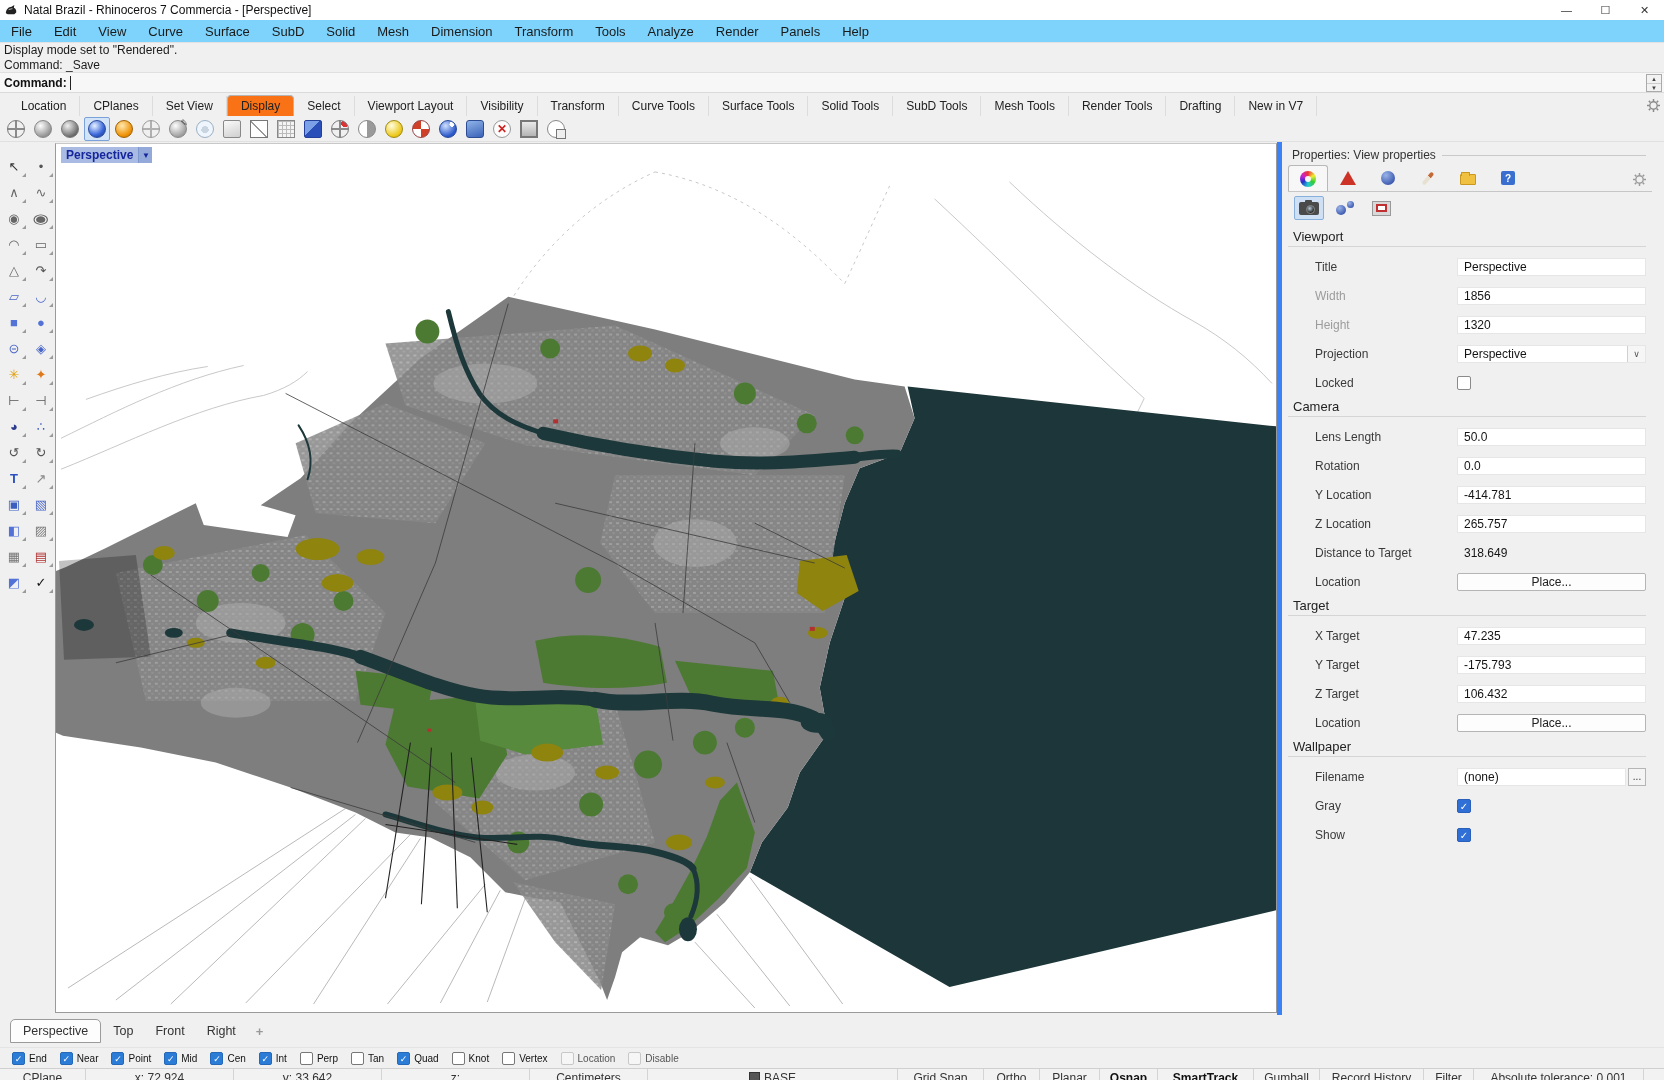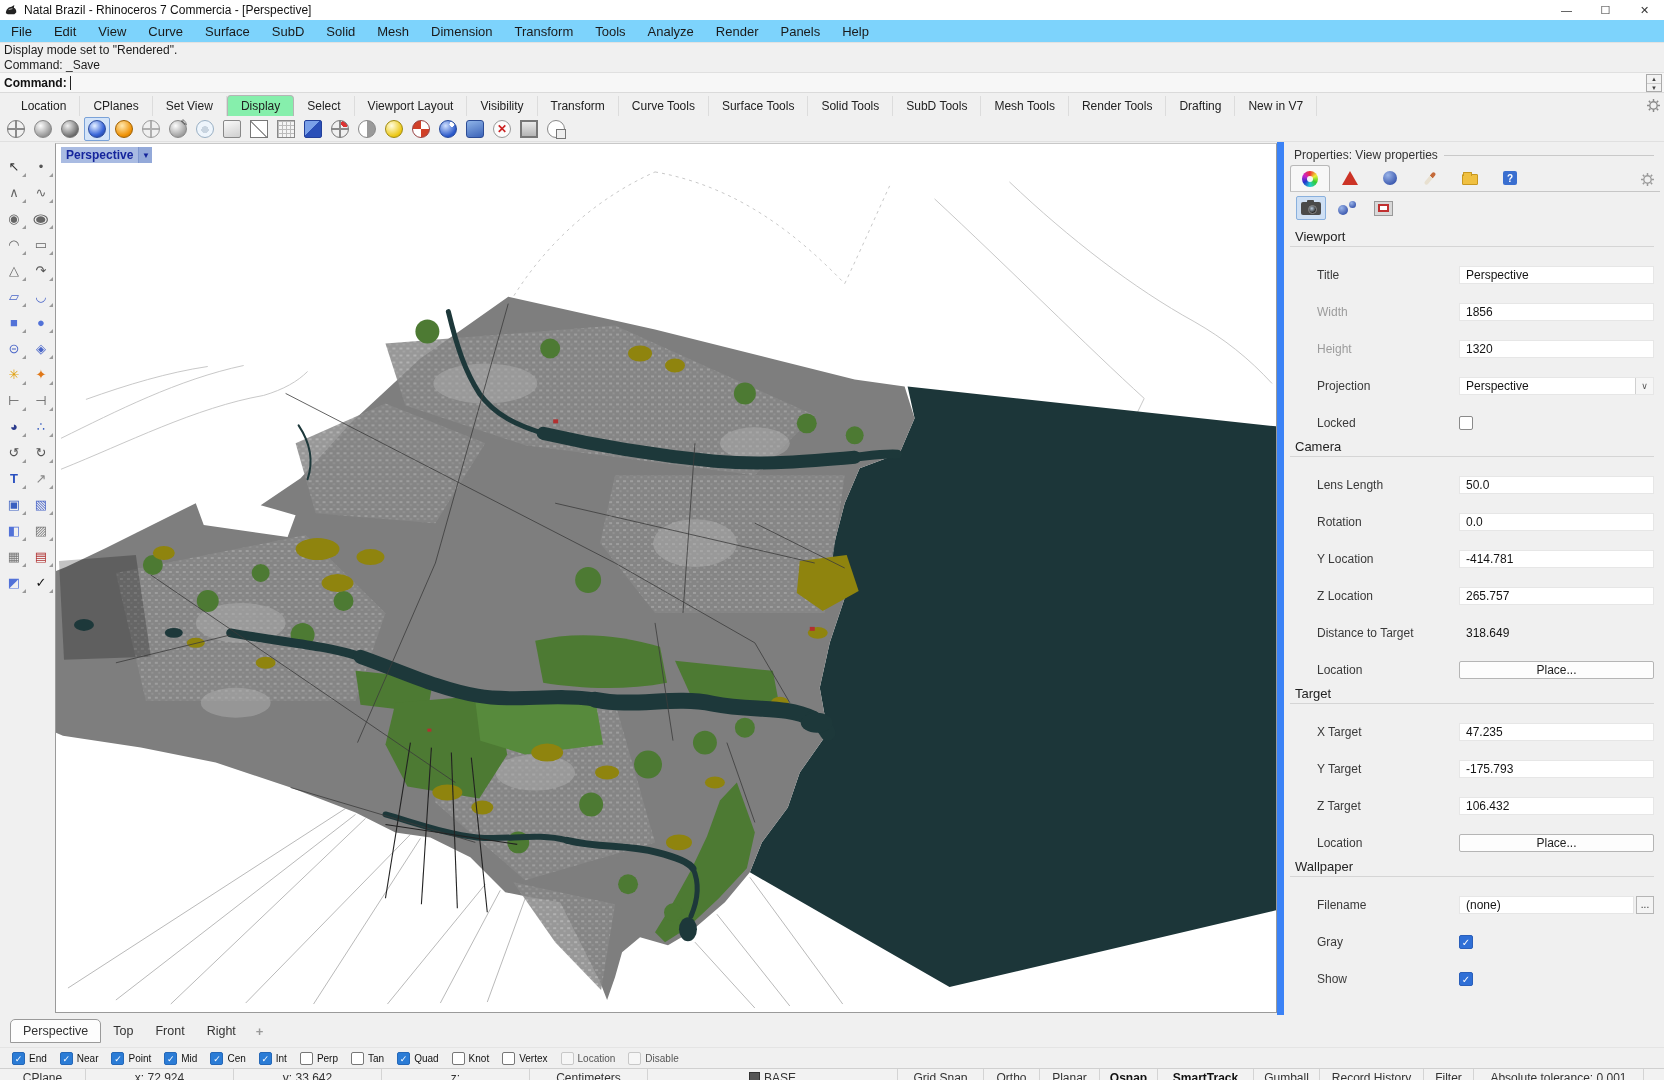--- a/index.html
+++ b/index.html
@@ -18,21 +18,21 @@
   .cmdhist div{height:15px;line-height:15px;}
   .cmdline{height:21px;background:#f7f7f7;border-top:1px solid #e0e0e0;border-bottom:1px solid #dadada;display:flex;align-items:center;padding-left:4px;position:relative;}
   .cmdlabel{font-size:12px;font-weight:bold;color:#111;}
   .caret{width:1px;height:14px;background:#222;margin-left:3px;}
   .spinner{position:absolute;right:2px;top:1px;width:16px;height:18px;border:1px solid #aaa;background:#f2f2f2;display:flex;flex-direction:column;}
   .spinner span{flex:1;font-size:6px;line-height:8px;text-align:center;color:#444;border-bottom:1px solid #ccc;}
   .spinner span:last-child{border-bottom:none;}
   
   .tabsrow{height:23px;background:#f0f0f0;display:flex;align-items:flex-end;position:relative;padding-left:8px;}
   .ttab{font-size:12px;color:#222;padding:3px 13px;border-right:1px solid #dcdcdc;}
-  .ttab.active{background:#86efac;border:1px solid #b5b5b5;border-bottom:none;border-radius:4px 4px 0 0;}
+  .ttab.active{background:#f97316;border:1px solid #b5b5b5;border-bottom:none;border-radius:4px 4px 0 0;}
   .gear{position:absolute;right:4px;bottom:4px;}
   
   .dmrow{height:26px;background:#f0f0f0;display:flex;align-items:center;padding-left:3px;border-bottom:1px solid #e0e0e0;}
   .dm-cell{width:26px;height:24px;margin-right:1px;display:flex;align-items:center;justify-content:center;border:1px solid transparent;}
   .dm-cell.pressed{background:#d4e4f8;border:1px solid #7aa2d8;border-radius:2px;}
   .dm-ic{width:18px;height:18px;border-radius:50%;display:block;position:relative;}
   .i-wire{border:1px solid #7a7a7a;background:linear-gradient(#0000 46%,#8a8a8a 46% 54%,#0000 54%),linear-gradient(90deg,#0000 46%,#8a8a8a 46% 54%,#0000 54%);}
   .i-wire2{border:1px solid #9a9a9a;background:linear-gradient(#0000 46%,#b0b0b0 46% 54%,#0000 54%),linear-gradient(90deg,#0000 46%,#b0b0b0 46% 54%,#0000 54%);}
   .i-gray{background:radial-gradient(circle at 35% 30%,#fdfdfd,#8f8f8f 75%);border:1px solid #888;}
   .i-dark{background:radial-gradient(circle at 35% 30%,#f0f0f0,#606060 78%);border:1px solid #777;}
@@ -62,21 +62,21 @@
   .ltgrid{display:grid;grid-template-columns:25px 25px;justify-content:center;row-gap:2px;column-gap:2px;}
   .ltcell{width:25px;height:24px;position:relative;display:flex;align-items:center;justify-content:center;font-size:13px;}
   .ltcell::after{content:"";position:absolute;right:1px;bottom:1px;border-left:4px solid transparent;border-bottom:4px solid #9a9a9a;}
   .ltcell .wide{display:inline-block;transform:scaleX(1.45);}
   .ltcell .bold{font-weight:bold;}
   .viewport{position:absolute;left:55px;top:1px;width:1222px;height:870px;background:#fff;border:1px solid #9a9a9a;border-top-color:#c8c8c8;}
   .vplabel{position:absolute;left:5px;top:3px;z-index:5;display:flex;align-items:stretch;cursor:default;}
   .vplabel .txt{background:#a9bbe2;color:#15259c;font-weight:bold;font-size:12px;padding:1px 5px;}
   .vplabel .dd{background:#93a9d9;color:#15259c;font-size:8px;width:14px;display:flex;align-items:center;justify-content:center;border-left:1px solid #7f97cf;}
   
-  .rpanel{position:absolute;left:1277px;top:0;right:4px;height:100%;background:#f0f0f0;border-left:7px solid #3b82f6;padding:6px 0 0 6px;font-size:12px;}
+  .rpanel{position:absolute;left:1277px;top:0;right:12px;height:100%;background:#f0f0f0;border-left:5px solid #3b82f6;padding:6px 0 0 6px;font-size:12px;}
   .phead{display:flex;align-items:center;gap:6px;color:#333;padding-left:4px;}
   .phead .line{flex:1;height:1px;background:#c9c9c9;margin-right:6px;}
   .ptabs{display:flex;align-items:flex-end;height:27px;margin-top:3px;position:relative;border-bottom:1px solid #c6c6c6;}
   .ptab{width:40px;height:26px;display:flex;align-items:center;justify-content:center;}
   .ptab.active{background:#f7f7f7;border:1px solid #b8b8b8;border-bottom:none;border-radius:3px 3px 0 0;}
   .wheel{width:16px;height:16px;border-radius:50%;background:conic-gradient(#e33,#ee3,#3c3,#2cc,#23c,#c2c,#e33);position:relative;}
   .wheel span{position:absolute;left:5px;top:5px;width:6px;height:6px;border-radius:50%;background:#f7f7f7;}
   .cone{width:0;height:0;border-left:8px solid transparent;border-right:8px solid transparent;border-bottom:14px solid #cc3326;}
   .bsphere{width:14px;height:14px;border-radius:50%;background:radial-gradient(circle at 35% 30%,#9ab4e8,#1c3a9c);}
   .brush{width:4px;height:15px;background:linear-gradient(#c46a3a 0 35%,#e8e0d0 35%);transform:rotate(40deg);border-radius:2px;}
@@ -89,21 +89,21 @@
   .psubbtn.active{background:#cfe0f4;border:1px solid #89b0dd;border-radius:2px;}
   .cam{width:20px;height:13px;background:#4a4a4a;border-radius:2px;position:relative;}
   .cam::before{content:"";position:absolute;left:6px;top:-2px;width:7px;height:3px;background:#4a4a4a;border-radius:1px;}
   .cam::after{content:"";position:absolute;left:7px;top:3px;width:7px;height:7px;border-radius:50%;background:radial-gradient(circle at 40% 35%,#bcd,#222 70%);border:1px solid #888;}
   .dolly{width:20px;height:16px;position:relative;}
   .dolly::before{content:"";position:absolute;left:1px;bottom:1px;width:10px;height:10px;border-radius:50%;background:radial-gradient(circle at 35% 30%,#9ab4e8,#1c3a9c);}
   .dolly::after{content:"";position:absolute;right:1px;top:1px;width:7px;height:7px;border-radius:50%;background:radial-gradient(circle at 35% 30%,#9ab4e8,#1c3a9c);}
   .framei{width:19px;height:15px;background:#d8d8d8;border:1px solid #999;display:flex;align-items:center;justify-content:center;}
   .framei span{width:11px;height:8px;background:#fff;border:2px solid #c03030;}
   .psec{font-size:13px;color:#222;padding:5px 0 2px 5px;border-bottom:1px solid #d5d5d5;margin-right:6px;margin-top:2px;}
-  .prow{display:flex;height:19px;align-items:center;margin-top:18px;}
+  .prow{display:flex;height:19px;align-items:center;margin-top:10px;}
   .plabel{width:169px;padding-left:27px;color:#3a3a3a;white-space:nowrap;overflow:hidden;}
   .ro .plabel{color:#9c9c9c;}
   .pval{flex:1;margin-right:6px;background:#fff;border:1px solid #e6e6e6;height:18px;padding-left:6px;color:#141414;display:flex;align-items:center;position:relative;}
   .novalue .pval{background:transparent;border-color:transparent;}
   .ddbtn{position:absolute;right:0;top:0;width:18px;height:16px;border-left:1px solid #d0d0d0;background:#f6f6f6;color:#555;font-size:9px;display:flex;align-items:center;justify-content:center;}
   .pbtn{flex:1;margin-right:6px;height:18px;background:#fdfdfd;border:1px solid #b5b5b5;border-radius:2px;text-align:center;font-size:12px;line-height:16px;color:#222;}
   .pcb{width:14px;height:14px;border:1px solid #8a8a8a;background:#fff;border-radius:2px;position:relative;}
   .pcb.on{background:#2f6fd6;border-color:#2a5fba;}
   .pcb.on::after{content:"✓";position:absolute;left:0;top:0;width:12px;height:12px;color:#fff;font-size:10px;line-height:13px;text-align:center;}
   .dots{width:18px;height:18px;border:1px solid #b5b5b5;background:#f4f4f4;font-size:10px;line-height:15px;text-align:center;margin-right:6px;color:#333;}

